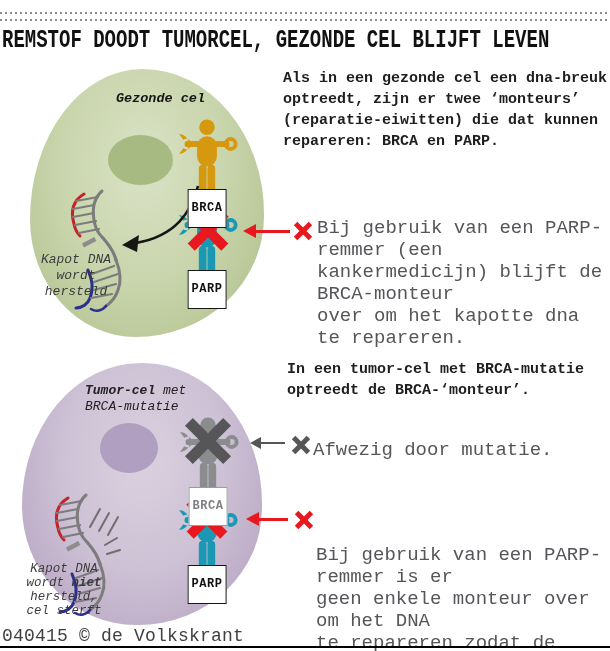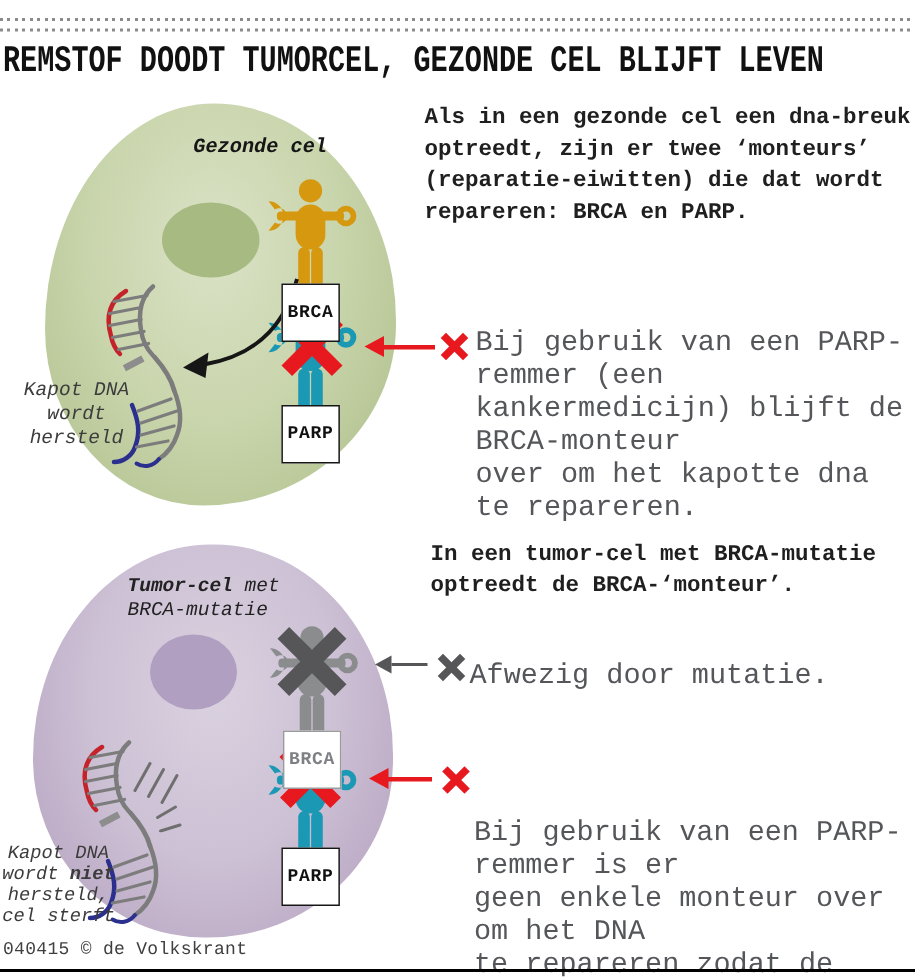--- a/index.html
+++ b/index.html
@@ -18,21 +18,21 @@
   #cell1 { left:30px; top:69px; width:234px; height:268px;
            border-radius:48% 52% 55% 45% / 56% 54% 45% 44%;
            background:radial-gradient(ellipse at 48% 36%, #dae2c6 0%, var(--healthy-cell,#c9d5ac) 48%, #b7c696 80%, #adbd8a 100%); }
   #cell2 { left:22px; top:363px; width:240px; height:262px;
            border-radius:50% 50% 52% 48% / 55% 54% 45% 46%;
            background:radial-gradient(ellipse at 50% 38%, #dad1df 0%, var(--tumor-cell,#cdc1d5) 48%, #bcabc6 80%, #b09ebc 100%); }
   .nucleus { position:absolute; border-radius:50%; }
   #nucleus1 { left:78px; top:66px; width:65px; height:50px; background:var(--healthy-nucleus,#a6ba81); }
   #nucleus2 { left:78px; top:60px; width:58px; height:50px; background:var(--tumor-nucleus,#b09fc0); }
 
-  .cell-caption { position:absolute; left:103px; top:91px; width:115px; text-align:right;
+  .cell-caption { position:absolute; left:103px; top:91px; width:115px; text-align:center;
                   font-style:italic; font-weight:bold; font-size:13.5px; color:#161616; }
   .tumor-caption { position:absolute; left:85px; top:383px; width:120px; text-align:left;
                    font-style:italic; font-size:13px; line-height:15.5px; color:#222; }
   .tumor-caption .b { font-weight:bold; }
 
   
   .monteur { position:absolute; width:62px; height:81px; }
   .monteur svg { width:100%; height:100%; display:block; }
   .m-orange { color:var(--brca-orange,#d6980e); }
   .m-teal   { color:var(--parp-teal,#1b98b4); }
@@ -68,29 +68,29 @@
   .intro { position:absolute; font-weight:bold; font-size:15px; line-height:21px;
            color:var(--text-dark,#1f1f1f); white-space:pre-line; }
   #intro1 { left:283px; top:68px; }
   #intro2 { left:287px; top:359px; }
   .note { position:absolute; font-size:19px; line-height:22px;
           color:var(--text-gray,#55565a); white-space:pre-line; }
   #note1 { left:317px; top:217px; }
   #note-mutation { left:313px; top:439px; }
   #note2 { left:316px; top:502px;margin-top:42px; }
 
-  .dna-caption { position:absolute; font-style:italic; color:#3c3c3c; text-align:center; white-space:pre-line; }
+  .dna-caption { position:absolute; font-style:italic; color:#3c3c3c; text-align:center; white-space:pre-line;padding-left:25px; }
   #dna-caption1 { left:0; top:252px; width:102px; font-size:13px; line-height:16px; }
   #dna-caption2 { left:0; top:548px; width:78px; font-size:12.5px; line-height:14px; }
   #dna-caption2 .b { font-weight:bold; }
 
   .artwork { position:absolute; }
 
   
-  .credit { position:absolute; left:2px; top:626px; font-size:12px; color:#3f3f41; letter-spacing:.2px; }
+  .credit { position:absolute; left:2px; top:626px; font-size:18px; color:#3f3f41; letter-spacing:.2px; }
   .footline { position:absolute; left:0; top:646px; width:610px; height:2px; background:#000; }
 </style>
 </head>
 <body>
 
 <div class="page">
 
   <div class="dotline" id="dot1"></div>
   <div class="dotline" id="dot2"></div>
   <div class="title">REMSTOF DOODT TUMORCEL, GEZONDE CEL BLIJFT LEVEN</div>
@@ -159,21 +159,21 @@
   </div>
   <div class="xmark x-red x-big" style="left:184px;top:206px"></div>
 
   <svg class="artwork" style="left:118px;top:182px" width="112" height="74" viewBox="0 0 112 74">
     <path d="M 80 4 C 73 30 58 54 18 61" fill="none" stroke="#161616" stroke-width="2.6"></path>
     <polygon points="4,63 21,53 19,70" fill="#161616"></polygon>
   </svg>
 
   <div class="intro" id="intro1">Als in een gezonde cel een dna-breuk
 optreedt, zijn er twee ‘monteurs’
-(reparatie-eiwitten) die dat wordt
+(reparatie-eiwitten) die dat kunnen
 repareren: BRCA en PARP.</div>
 
   <div class="arrow-left a-red" style="left:243px;top:231px">
     <span class="head"></span>
       <span class="bar" style="width:36px"></span>
   </div>
   <div class="xmark x-red x-small" style="left:292px;top:220px"></div>
   <div class="note" id="note1">Bij gebruik van een PARP-remmer (een
 kankermedicijn) blijft de BRCA-monteur
 over om het kapotte dna te repareren.</div>

